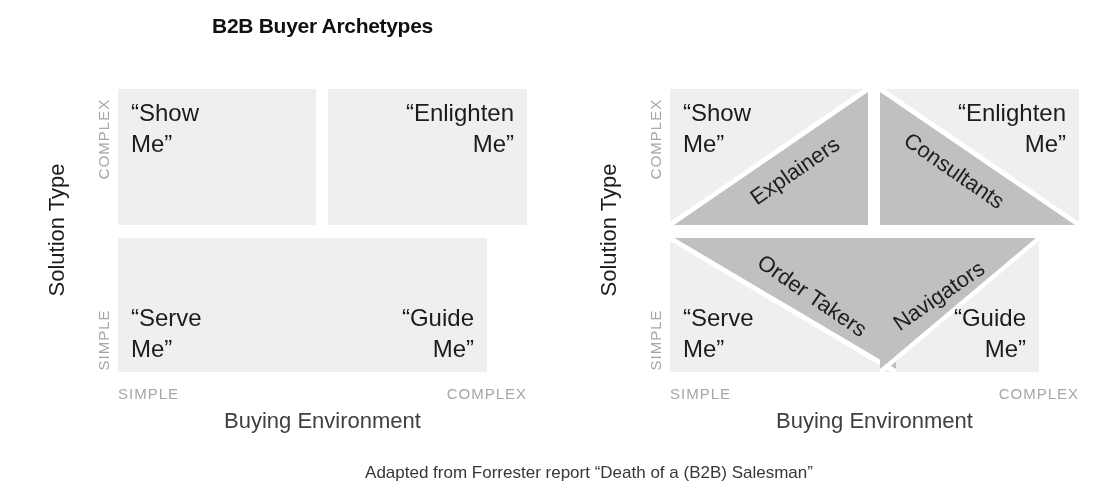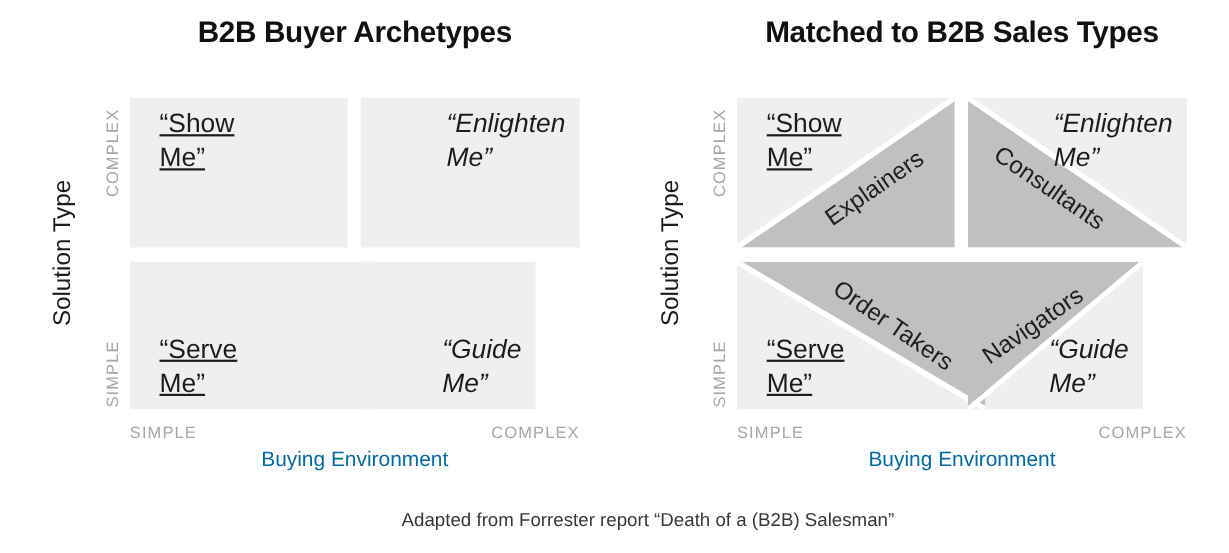--- a/index.html
+++ b/index.html
@@ -5,35 +5,35 @@
   html,body{margin:0;padding:0;background:#fff;}
   .figure{
     position:relative;width:1117px;height:503px;background:#ffffff;
     font-family:"Liberation Sans","DejaVu Sans",sans-serif;overflow:hidden;
   }
   .chart{position:absolute;top:0;width:558px;height:503px;}
   .chart.left{left:0;}
   .chart.right{left:552px;}
   .chart-title{
     position:absolute;left:118px;width:409px;top:14px;margin:0;
-    font-size:27px;font-weight:bold;color:#111;text-align:center;letter-spacing:-0.3px;
+    font-size:21px;font-weight:bold;color:#111;text-align:center;letter-spacing:-0.3px;
   }
   .quad{position:absolute;background:#efefef;overflow:hidden;}
   .quad.tl{left:118px;top:89px;width:198px;height:136px;}
   .quad.tr{left:328px;top:89px;width:199px;height:136px;}
   .quad.bl{left:118px;top:238px;width:226px;height:134px;}
   .quad.br{left:328px;top:238px;width:159px;height:134px;}
   .quad-text{
     position:absolute;font-size:24px;line-height:1.3;color:#1c1c1c;
     white-space:pre-line;z-index:3;
   }
   .quad-text.top{top:8px;}
   .quad-text.bottom{bottom:8px;}
-  .quad-text.leftside{left:27px;text-align:left;text-decoration:underline;}
-  .quad-text.rightside{right:13px;font-style:italic;}
+  .quad-text.leftside{left:13px;text-align:left;}
+  .quad-text.rightside{right:13px;text-align:right;}
   .tri-svg{position:absolute;left:0;top:0;width:100%;height:100%;display:block;z-index:1;}
   .tri-label{
     position:absolute;font-size:22px;color:#1e1e1e;white-space:nowrap;z-index:2;
   }
   .rot-up{transform:translate(-50%,-50%) rotate(-34.5deg);}
   .rot-down{transform:translate(-50%,-50%) rotate(34.5deg);}
   .y-axis-title{
     position:absolute;left:57px;top:230px;transform:translate(-50%,-50%) rotate(-90deg);
     font-size:22px;color:#1b1b1b;white-space:nowrap;
   }
@@ -42,21 +42,21 @@
     font-size:15px;letter-spacing:1px;color:#a6a6a6;white-space:nowrap;
   }
   .y-tick.top{top:139px;}
   .y-tick.bottom{top:340px;}
   .x-ticks{
     position:absolute;left:118px;top:385px;width:409px;display:flex;
     justify-content:space-between;font-size:15px;letter-spacing:1px;color:#a6a6a6;
   }
   .x-axis-title{
     position:absolute;left:118px;width:409px;top:408px;text-align:center;
-    font-size:19px;color:#0369a1;
+    font-size:22px;color:#404040;
   }
   .caption{
     position:absolute;left:0;width:1090px;top:463px;text-align:center;
     font-size:17px;color:#373737;margin-left:44px;
   }
 </style>
 </head>
 <body>
 
 <div class="figure">
@@ -86,21 +86,20 @@
     </div>
 
     <div class="x-ticks">
       <span>SIMPLE</span>
       <span>COMPLEX</span>
     </div>
     <div class="x-axis-title">Buying Environment</div>
   </section>
 
   <section class="chart right">
-    <h2 class="chart-title">Matched to B2B Sales Types</h2>
 
     <div class="y-axis-title">Solution Type</div>
     <div class="y-tick top">COMPLEX</div>
     <div class="y-tick bottom">SIMPLE</div>
 
     <div class="quad tl">
       <svg class="tri-svg" viewBox="0 0 197 136" preserveAspectRatio="none">
         <line x1="0" y1="136" x2="197" y2="0" stroke="#ffffff" stroke-width="5"></line>
         <polygon points="4,136 197,3 197,136" fill="#c0c0c0"></polygon>
       </svg>

